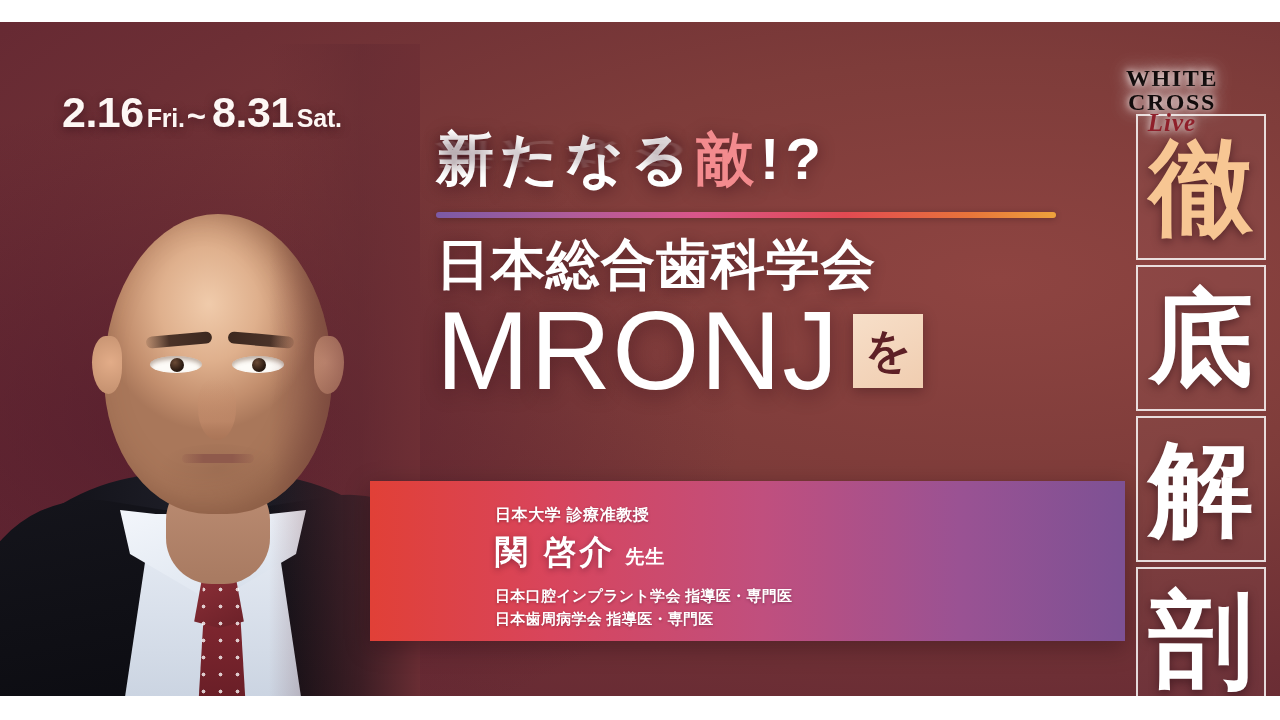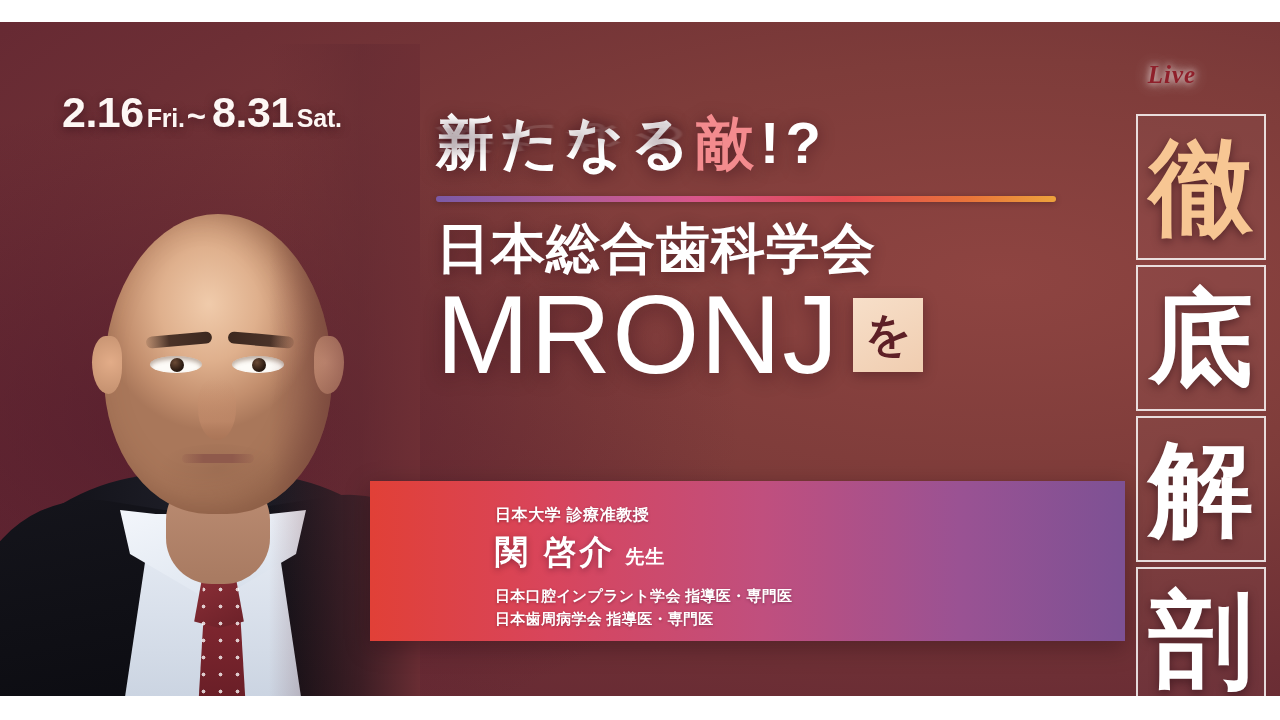--- a/index.html
+++ b/index.html
@@ -187,21 +187,21 @@
   }
   .logo-live{
     font-family:"Liberation Serif","DejaVu Serif",serif;
     font-style:italic;font-size:25px;font-weight:700;
     color:#8f1f2a;letter-spacing:1px;
     margin-top:-4px;line-height:1;
     text-shadow:0 0 7px rgba(255,255,255,.9),0 0 16px rgba(255,255,255,.65);
   }
 
   
-  .head-wrap{position:absolute;left:436px;top:92px;z-index:25;width:620px;}
+  .head-wrap{position:absolute;left:436px;top:108px;z-index:25;width:620px;}
 
   .h-catch{
     position:relative;
     font-size:58px;font-weight:700;line-height:1;
     letter-spacing:6px;color:#ffffff;white-space:nowrap;
     text-shadow:0 3px 16px rgba(40,6,18,.5);
   }
   .h-catch .accent{color:#f38b8e;}
   .h-catch-ghost{
     position:absolute;left:0;top:40px;
@@ -316,20 +316,21 @@
         <div class="p-mouth"></div>
       </div>
       <div class="p-fade"></div>
     </div>
 
     <div class="date-line">
       <span class="date-num">2.16</span><span class="date-sm">Fri.</span><span class="date-tilde">~</span><span class="date-num">8.31</span><span class="date-sm">Sat.</span>
     </div>
 
     <div class="logo">
+      <div class="logo-main">WHITE CROSS</div>
       <div class="logo-live">Live</div>
     </div>
 
     <div class="head-wrap">
 
       <div class="h-catch">
         <span>新たなる</span><span class="accent">敵</span><span>!?</span>
         <span class="h-catch-ghost">新たなる</span>
       </div>
 

